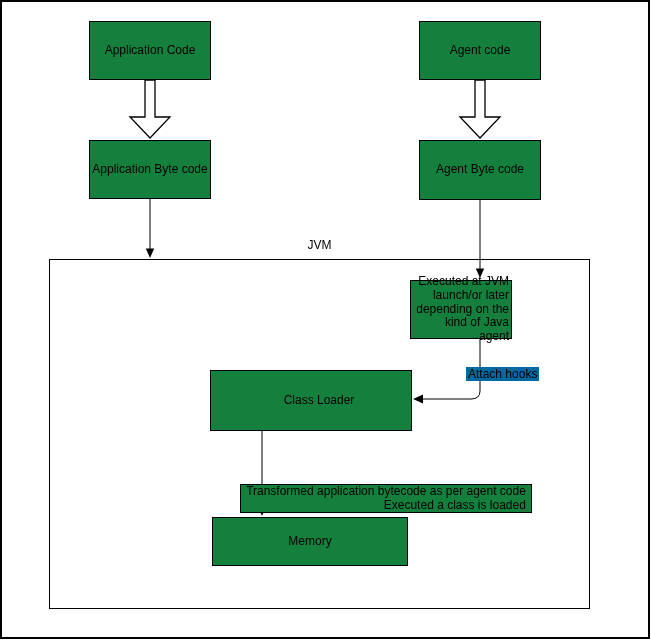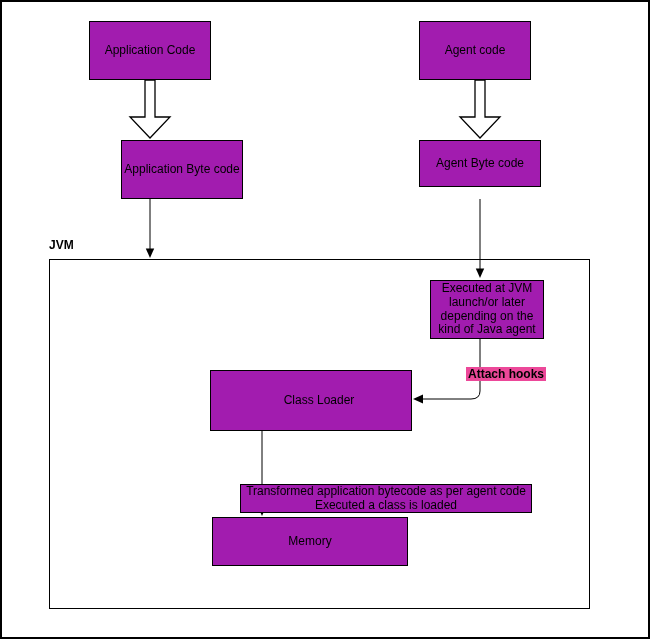--- a/index.html
+++ b/index.html
@@ -26,41 +26,40 @@
   .wires {
     position: absolute;
     left: 0; top: 0;
     width: 651px;
     height: 642px;
   }
   .node {
     position: absolute;
     box-sizing: border-box;
     border: 1px solid #000000;
-    background: #a21caf;
+    background: #15803d;
     display: flex;
     align-items: center;
     justify-content: center;
-    text-align: center;
+    text-align: right;
     line-height: 1.15;
   }
   .container-box {
     position: absolute;
     box-sizing: border-box;
     border: 1px solid #000000;
     background: transparent;
   }
   .float-label {
     position: absolute;
-    text-align: left;
+    text-align: center;
     line-height: 14px;
     white-space: nowrap;
-    font-weight: bold;
   }
-  .white-bg { background: #ec4899; padding: 0 2px; }
+  .white-bg { background: #0369a1; padding: 0 2px; }
   .note-box { padding: 2px; }
   .two-line span { display: block; white-space: nowrap; }
 </style>
 </head>
 <body>
 
 <div class="canvas">
 
   <svg class="wires" viewBox="0 0 651 642">
 
@@ -94,32 +93,32 @@
   </svg>
 
   <div class="outer-frame"></div>
 
   <div class="container-box" style="left:49px; top:259px; width:541px; height:350px;"></div>
   <div class="float-label" style="left:49px; top:238px; width:541px;">JVM</div>
 
   <div class="node" style="left:89px; top:21px; width:122px; height:59px;">
     <span>Application Code</span>
   </div>
-  <div class="node" style="left:419px; top:21px; width:112px; height:59px;">
+  <div class="node" style="left:419px; top:21px; width:122px; height:59px;">
     <span>Agent code</span>
   </div>
 
-  <div class="node" style="left:89px; top:140px; width:122px; height:59px;margin-left:32px;">
+  <div class="node" style="left:89px; top:140px; width:122px; height:59px;">
     <span>Application Byte code</span>
   </div>
-  <div class="node" style="left:419px; top:140px; width:122px; height:47px;">
+  <div class="node" style="left:419px; top:140px; width:122px; height:60px;">
     <span>Agent Byte code</span>
   </div>
 
-  <div class="node note-box" style="left:430px; top:280px; width:114px; height:59px;">
+  <div class="node note-box" style="left:410px; top:280px; width:102px; height:59px;">
     <span>Executed at JVM launch/or later depending on the kind of Java agent</span>
   </div>
 
   <div class="float-label white-bg" style="left:466px; top:367px;">Attach hooks</div>
 
   <div class="node" style="left:210px; top:370px; width:202px; height:61px;padding-left:16px;">
     <span>Class Loader</span>
   </div>
 
   <div class="node two-line" style="left:240px; top:452px; width:292px; height:29px;margin-top:32px;">

